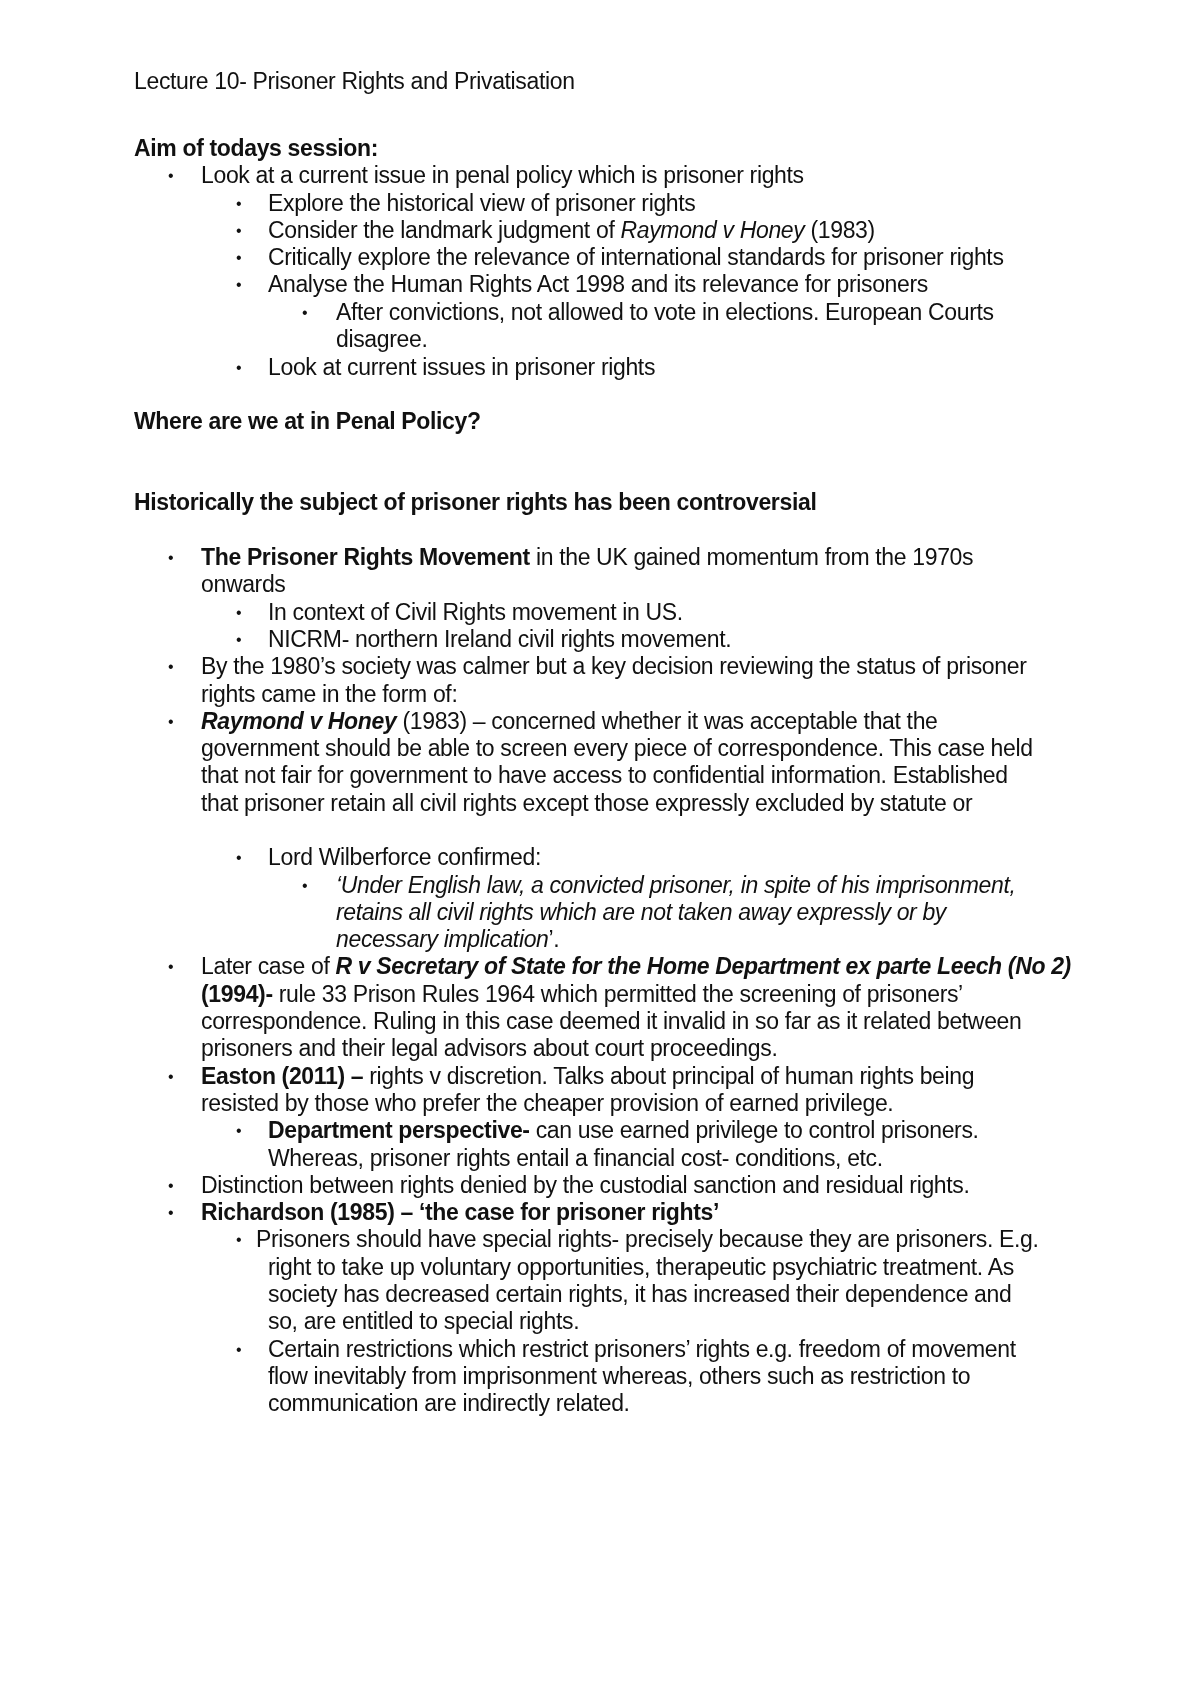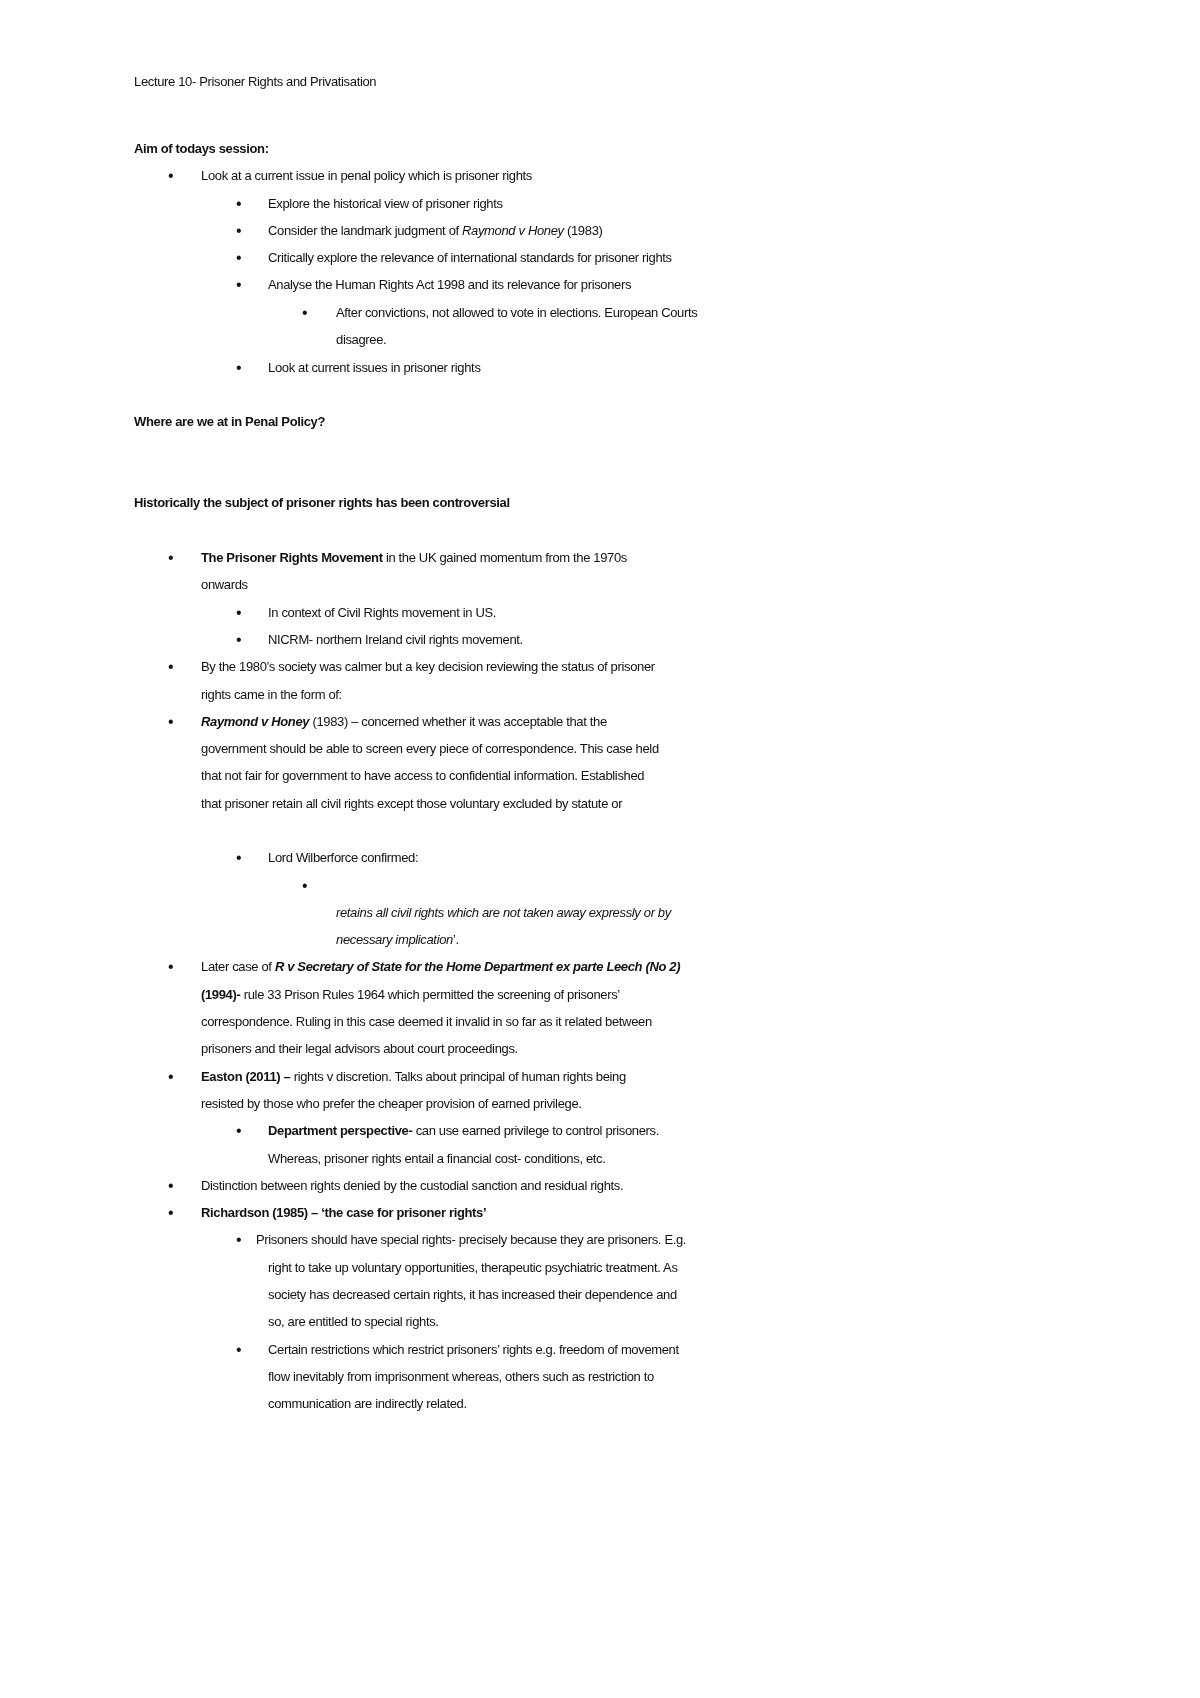--- a/index.html
+++ b/index.html
@@ -1,19 +1,19 @@
 <!DOCTYPE html>
 <html><head>
 <meta charset="utf-8">
 <style>
   html, body { margin: 0; padding: 0; background: #ffffff; }
   body { width: 1200px; height: 1698px; position: relative; overflow: hidden;
          font-family: "Liberation Sans", sans-serif; color: #111; }
   .page { position: absolute; left: 0; top: 0; width: 1200px; height: 1698px; }
-  .line { position: absolute; font-size: 13px; line-height: 29.5px; white-space: nowrap; letter-spacing: -0.35px; }
+  .line { position: absolute; font-size: 23px; line-height: 29.5px; white-space: nowrap; letter-spacing: -0.35px; }
   .b { font-weight: bold; }
   .i { font-style: italic; text-align: center; }
   .bullet { position: absolute; font-size: 16px; line-height: 29.5px; }
 </style>
 </head>
 <body>
 
 <div class="page">
 
   <div class="line" style="left:134px;top:67px;">Lecture 10- Prisoner Rights and Privatisation</div>
@@ -56,26 +56,27 @@
   <div class="line" style="left:268px;top:625px;">NICRM- northern Ireland civil rights movement.</div>
 
   <span class="bullet" style="left:168px;top:652px;">•</span>
   <div class="line" style="left:201px;top:652px;">By the 1980’s society was calmer but a key decision reviewing the status of prisoner</div>
   <div class="line" style="left:201px;top:680px;">rights came in the form of:</div>
 
   <span class="bullet" style="left:168px;top:707px;">•</span>
   <div class="line" style="left:201px;top:707px;"><span class="b i">Raymond v Honey</span><span> (1983) – concerned whether it was acceptable that the</span></div>
   <div class="line" style="left:201px;top:734px;">government should be able to screen every piece of correspondence. This case held</div>
   <div class="line" style="left:201px;top:761px;">that not fair for government to have access to confidential information. Established</div>
-  <div class="line" style="left:201px;top:789px;">that prisoner retain all civil rights except those voluntary excluded by statute or</div>
+  <div class="line" style="left:201px;top:789px;">that prisoner retain all civil rights except those expressly excluded by statute or</div>
 
   <span class="bullet" style="left:236px;top:843px;">•</span>
   <div class="line" style="left:268px;top:843px;">Lord Wilberforce confirmed:</div>
 
   <span class="bullet" style="left:302px;top:871px;">•</span>
+  <div class="line i" style="left:336px;top:871px;">‘Under English law, a convicted prisoner, in spite of his imprisonment,</div>
   <div class="line i" style="left:336px;top:898px;">retains all civil rights which are not taken away expressly or by</div>
   <div class="line" style="left:336px;top:925px;"><span class="i">necessary implication</span><span>’.</span></div>
 
   <span class="bullet" style="left:168px;top:952px;">•</span>
   <div class="line" style="left:201px;top:952px;"><span>Later case of </span><span class="b i">R v Secretary of State for the Home Department ex parte Leech (No 2)</span></div>
   <div class="line" style="left:201px;top:980px;"><span class="b">(1994)-</span><span> rule 33 Prison Rules 1964 which permitted the screening of prisoners’</span></div>
   <div class="line" style="left:201px;top:1007px;">correspondence. Ruling in this case deemed it invalid in so far as it related between</div>
   <div class="line" style="left:201px;top:1034px;">prisoners and their legal advisors about court proceedings.</div>
 
   <span class="bullet" style="left:168px;top:1062px;">•</span>

